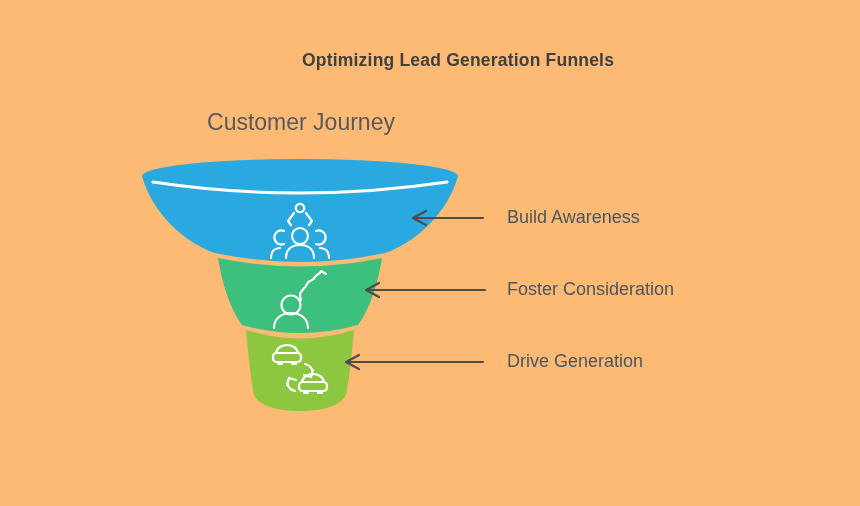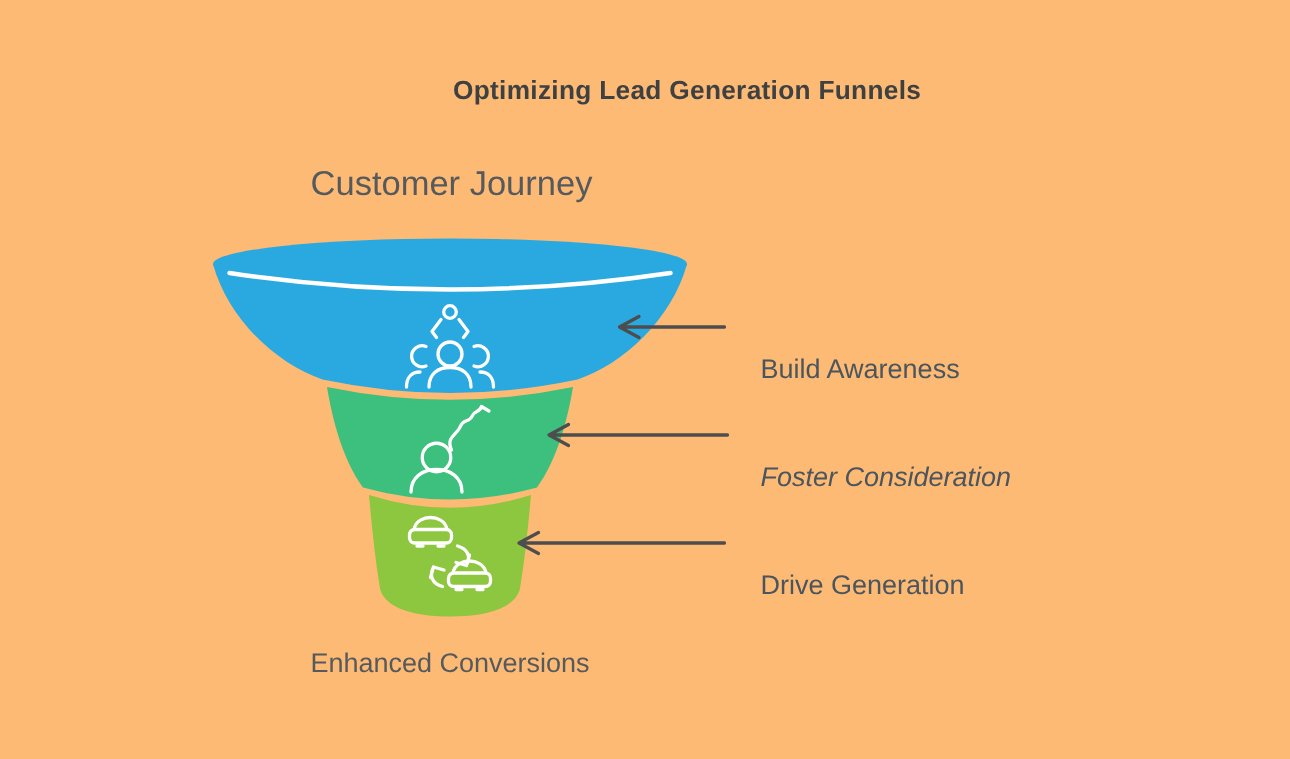--- a/index.html
+++ b/index.html
@@ -20,24 +20,24 @@
   .journey-top{
     left:301px;top:109px;transform:translateX(-50%);
     font-size:23px;color:#575a5d;
   }
   .journey-bottom{
     left:300px;top:432px;transform:translateX(-50%);
     font-size:18px;color:#575a5d;
   }
   .stage-label{
     left:507px;
-    font-size:18px;color:#4b555e;margin-top:29px;
+    font-size:18px;color:#4b555e;
   }
   .stage-label.s0{top:207px;}
-  .stage-label.s1{top:279px;font-style:italic;}
+  .stage-label.s1{top:279px;}
   .stage-label.s2{top:351px;}
 </style>
 </head>
 <body>
 
 <div class="canvas">
 
   <svg class="layer" width="860" height="506" viewBox="0 0 860 506">
 
     <g>
@@ -95,15 +95,14 @@
   <div class="lbl title">Optimizing Lead Generation Funnels</div>
 
   <div class="lbl journey-top">Customer Journey</div>
 
   <div class="lbl stage-label s0">Build Awareness</div>
 
   <div class="lbl stage-label s1">Foster Consideration</div>
 
   <div class="lbl stage-label s2">Drive Generation</div>
 
-  <div class="lbl journey-bottom">Enhanced Conversions</div>
 
 </div>
 
 </body></html>

